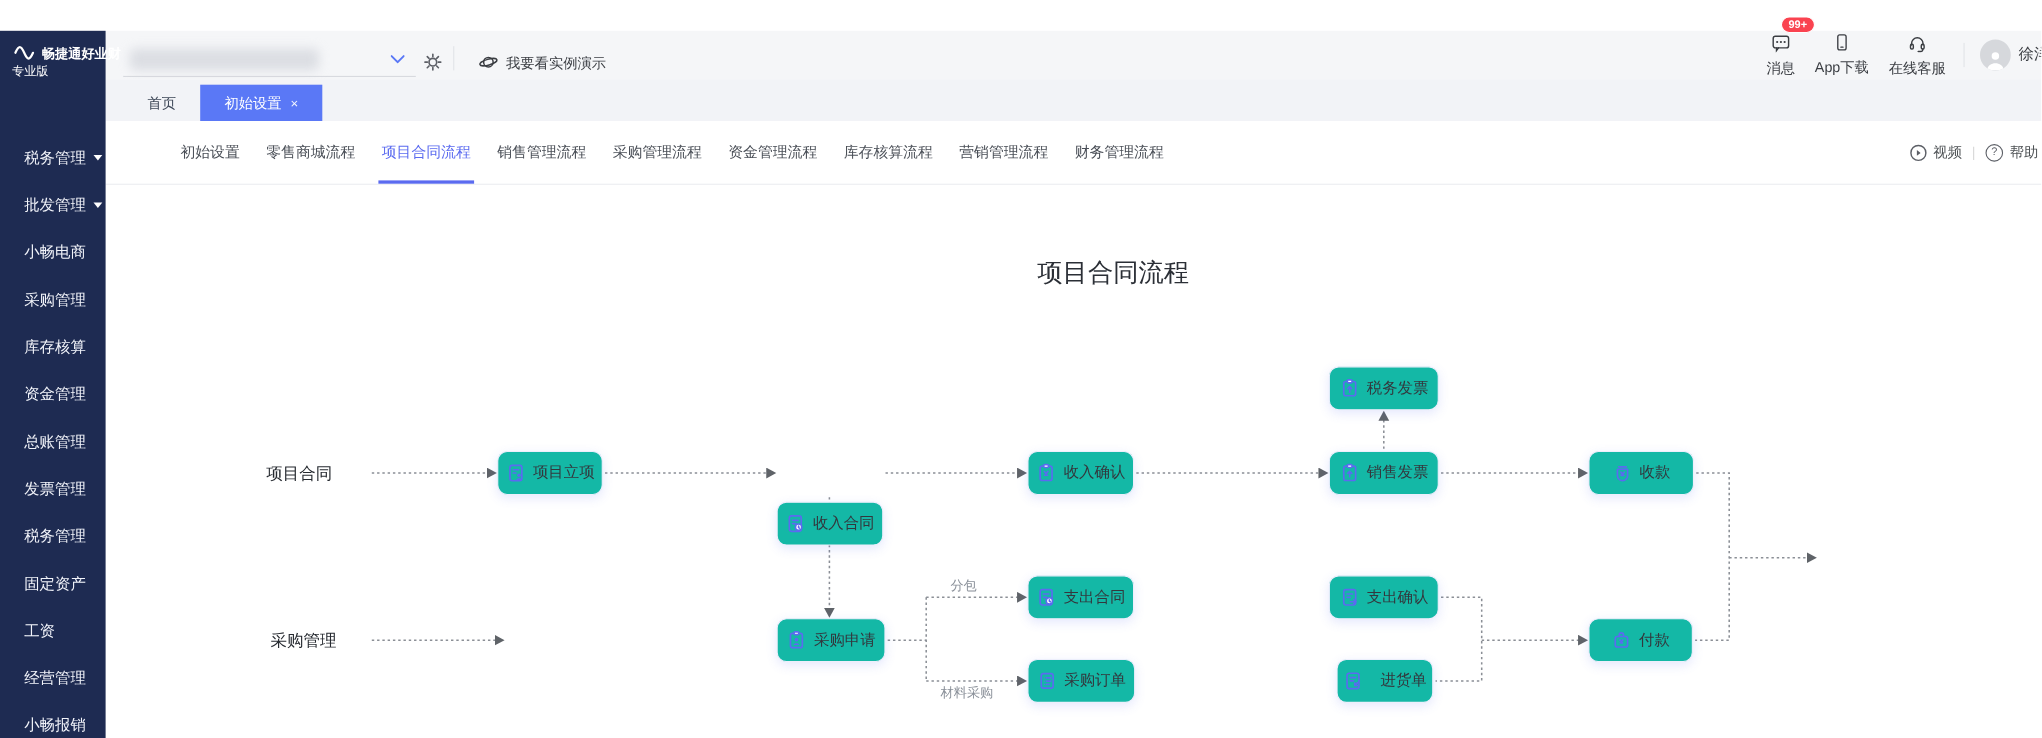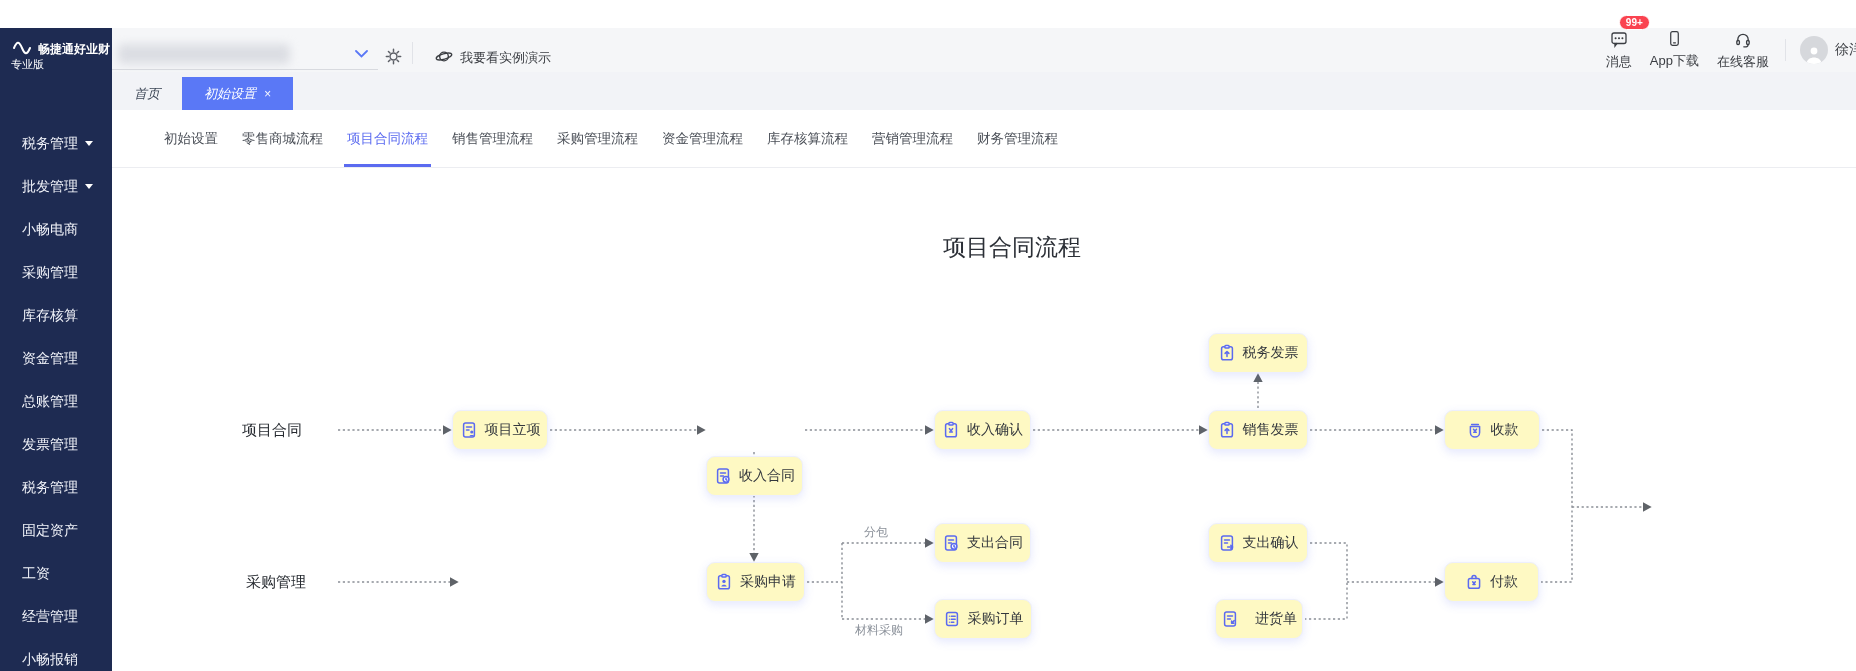--- a/index.html
+++ b/index.html
@@ -1,20 +1,20 @@
 <!DOCTYPE html>
 <html><head>
 <meta charset="utf-8">
 <style>
   html,body{margin:0;padding:0;background:#fff;}
   .stage{position:relative;width:1856px;height:671px;overflow:hidden;background:#fff;
          font-family:"Liberation Sans",sans-serif;-webkit-font-smoothing:antialiased;}
 
   
-  .rail{position:absolute;left:0;top:28px;bottom:0;width:112px;background:#1e2b52;z-index:8;}
+  .rail{position:absolute;left:0;top:28px;bottom:0;width:96px;background:#1e2b52;z-index:8;}
   .logo-block{position:relative;height:44px;}
   .logo-ico{position:absolute;left:10px;top:7px;}
   .brand{position:absolute;left:38px;top:13px;color:#fff;font-size:12px;font-weight:bold;white-space:nowrap;}
   .edition{position:absolute;left:11px;top:29px;color:#fff;font-size:11px;}
   .menu{position:absolute;top:72px;left:0;right:0;padding-top:22px;}
   .mitem{height:43px;display:flex;align-items:center;padding-left:22px;color:#f2f4fa;
          font-size:14px;font-weight:500;cursor:pointer;white-space:nowrap;}
   .mitem .dd{width:0;height:0;border-left:4.5px solid transparent;border-right:4.5px solid transparent;
              border-top:5px solid #fff;margin-left:7px;}
 
@@ -35,21 +35,21 @@
   .hdiv2{height:22px;border-left:1px solid #e1e3e8;margin:0 14px 0 16px;}
   .avatar{width:28px;height:28px;border-radius:50%;background:#d6d8dc;display:flex;align-items:flex-end;
           justify-content:center;overflow:hidden;cursor:pointer;}
   .uname{font-size:14px;color:#3a3d42;margin-left:7px;width:21px;overflow:hidden;white-space:nowrap;cursor:pointer;}
   .gap18{margin-left:18px;}
 
   
   .tabstrip{position:absolute;left:96px;right:0;top:72px;height:38px;background:#f2f3f7;z-index:7;
             display:flex;align-items:flex-end;padding-left:16px;}
   .tab{height:33px;display:flex;align-items:center;justify-content:center;font-size:13px;
-       padding:0 22px;color:#3d4757;cursor:pointer;white-space:nowrap;font-style:italic;}
+       padding:0 22px;color:#3d4757;cursor:pointer;white-space:nowrap;}
   .tab.active{background:#5a78f6;color:#fff;}
   .tab .x{margin-left:8px;font-size:12px;line-height:1;opacity:.95;cursor:pointer;}
 
   
   .main{position:absolute;left:96px;right:0;top:110px;bottom:0;background:#fff;z-index:4;}
   .subnav{position:relative;height:57px;border-bottom:1px solid #ecedf1;display:flex;align-items:stretch;
           padding-left:68px;}
   .snitem{display:flex;align-items:center;margin-right:24px;font-size:13.5px;color:#4a4f57;
           cursor:pointer;position:relative;white-space:nowrap;}
   .snitem.active{color:#5b6bf0;}
@@ -59,21 +59,21 @@
   .sn-sep{color:#d9d9d9;margin:0 3px;}
   .qmark{width:14px;height:14px;border:1.3px solid #5c5f66;border-radius:50%;display:inline-flex;
          align-items:center;justify-content:center;font-size:10px;color:#5c5f66;}
 
   
   .flow-layer{position:absolute;inset:0;z-index:6;pointer-events:none;}
   .flow-layer *{pointer-events:auto;}
   .flow-title{position:absolute;left:937px;top:232px;width:150px;text-align:center;
               font-size:23px;font-weight:500;color:#2b2f36;}
   .lane-label{position:absolute;font-size:15px;color:#262a30;font-weight:500;white-space:nowrap;}
-  .node{position:absolute;height:40px;box-sizing:border-box;background:#fef9c3;border:1px solid #edeffc;
+  .node{position:absolute;height:40px;box-sizing:border-box;background:#14b8a6;border:1px solid #edeffc;
         border-radius:9px;box-shadow:0 3px 10px rgba(95,110,240,.16);display:flex;align-items:center;
         justify-content:center;gap:7px;font-size:14px;color:#33373d;cursor:pointer;white-space:nowrap;}
   .branch-label{position:absolute;font-size:12px;color:#8a9099;white-space:nowrap;}
   .edges{position:absolute;inset:0;}
   .nico{flex:none;}
 </style>
 </head>
 <body>
 
 <div class="stage">
@@ -197,20 +197,30 @@
     <div class="subnav">
       <div class="snitem">初始设置</div>
       <div class="snitem">零售商城流程</div>
       <div class="snitem active">项目合同流程</div>
       <div class="snitem">销售管理流程</div>
       <div class="snitem">采购管理流程</div>
       <div class="snitem">资金管理流程</div>
       <div class="snitem">库存核算流程</div>
       <div class="snitem">营销管理流程</div>
       <div class="snitem">财务管理流程</div>
+      <div class="subnav-right">
+        <svg width="16" height="16" viewBox="0 0 16 16" fill="none" stroke="#5c5f66" stroke-width="1.3">
+            <circle cx="8" cy="8" r="6.8"></circle>
+            <path d="M6.6 5.4l3.4 2.6-3.4 2.6z" fill="#5c5f66" stroke="none"></path>
+          </svg>
+        <span>视频</span>
+        <span class="sn-sep">|</span>
+        <span class="qmark">?</span>
+        <span>帮助</span>
+      </div>
     </div>
   </div>
 
   <div class="flow-layer">
     <div class="flow-title">项目合同流程</div>
 
     <svg class="edges" width="1856" height="671" viewBox="0 0 1856 671" fill="none">
       <defs>
         <marker id="arr" markerWidth="8" markerHeight="8" refX="1" refY="3.5" orient="auto">
           <path d="M0 0l6.5 3.5L0 7z" fill="#5f6368"></path>

